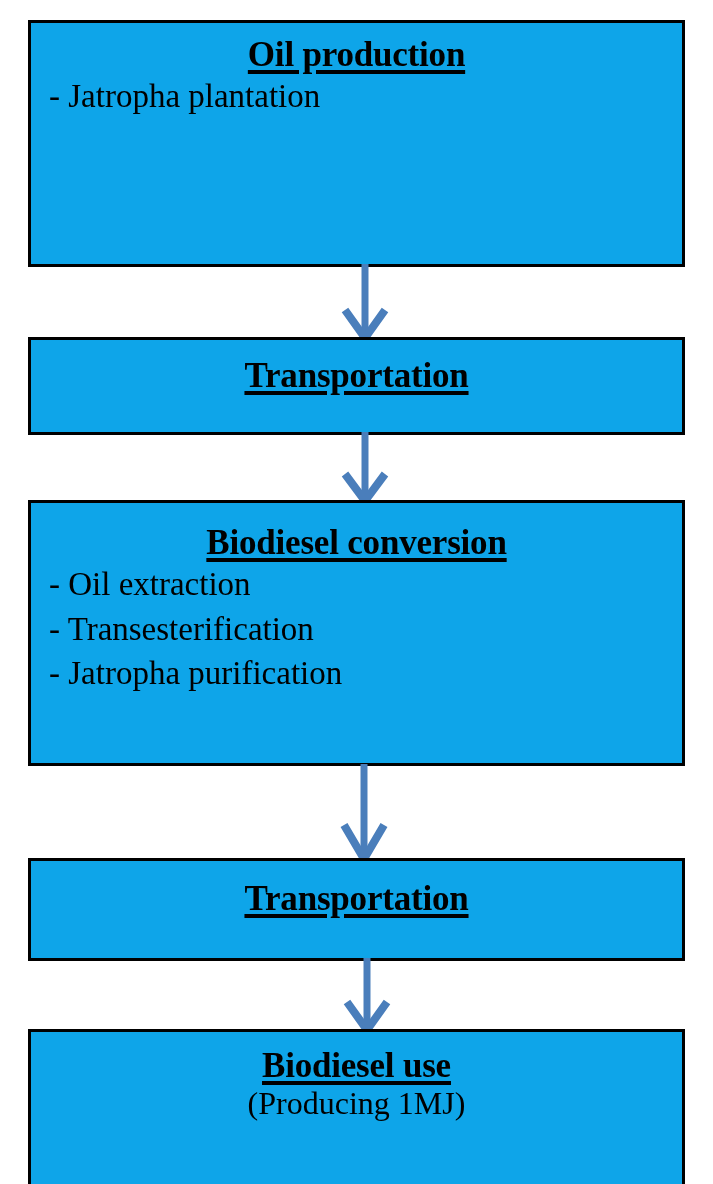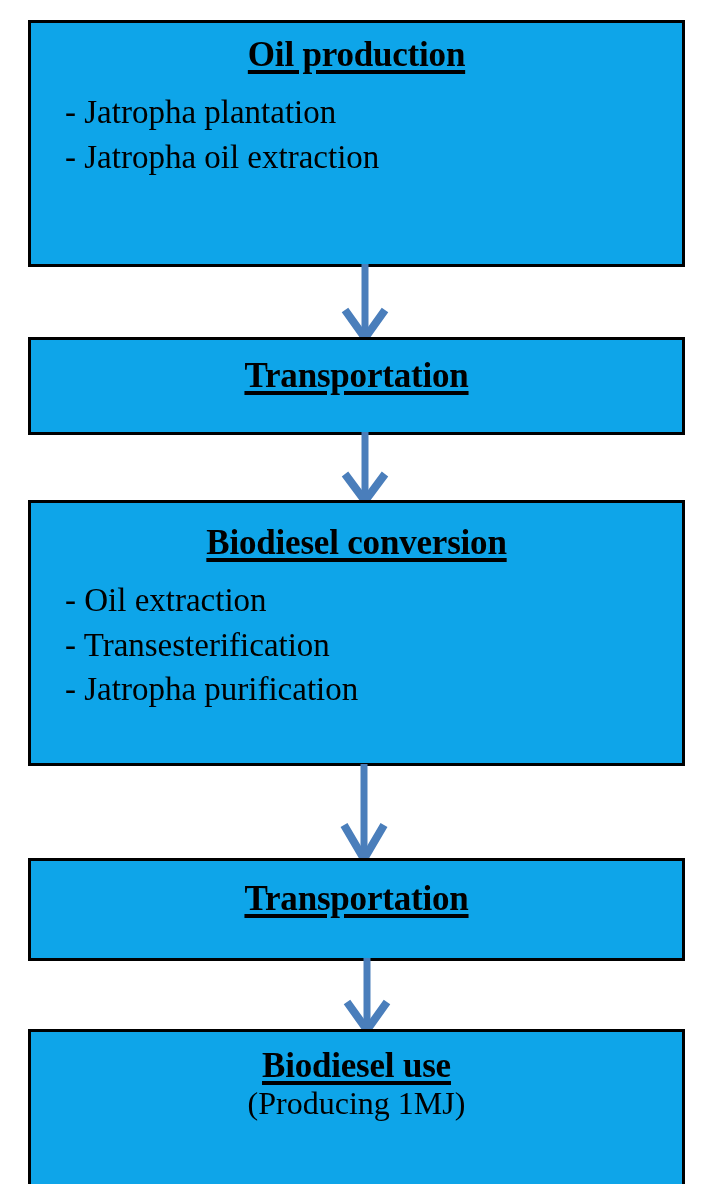--- a/index.html
+++ b/index.html
@@ -47,21 +47,21 @@
 
   .node-subtitle {
     text-align: center;
     font-weight: normal;
     font-size: 32px;
     line-height: 1.18;
     white-space: nowrap;
   }
 
   .node-list {
-    margin: 16px;
+    margin: 0;
     padding: 0;
     list-style: none;
   }
 
   .node-list-item {
     font-size: 33px;
     line-height: 1.35;
     text-align: left;
     padding-left: 18px;
     white-space: nowrap;
@@ -89,21 +89,20 @@
 </style>
 </head>
 <body>
 
 <div id="flowchart">
 
   <div class="node-box" id="box-oil-production">
     <div class="node-title">Oil production</div>
     <ul class="node-list">
       <li class="node-list-item">- Jatropha plantation</li>
-      <li class="node-list-item">- Jatropha oil extraction</li>
     </ul>
   </div>
 
   <div class="arrow" id="arrow-1">
     <svg viewBox="0 0 60 78" preserveAspectRatio="none" aria-hidden="true">
       <path d="M30 2 L30 74" stroke="#4a7ebb" stroke-width="7" fill="none" stroke-linecap="butt"></path>
       <path d="M10 48 L30 76 L50 48" stroke="#4a7ebb" stroke-width="8" fill="none" stroke-linecap="butt" stroke-linejoin="miter"></path>
     </svg>
   </div>
 

